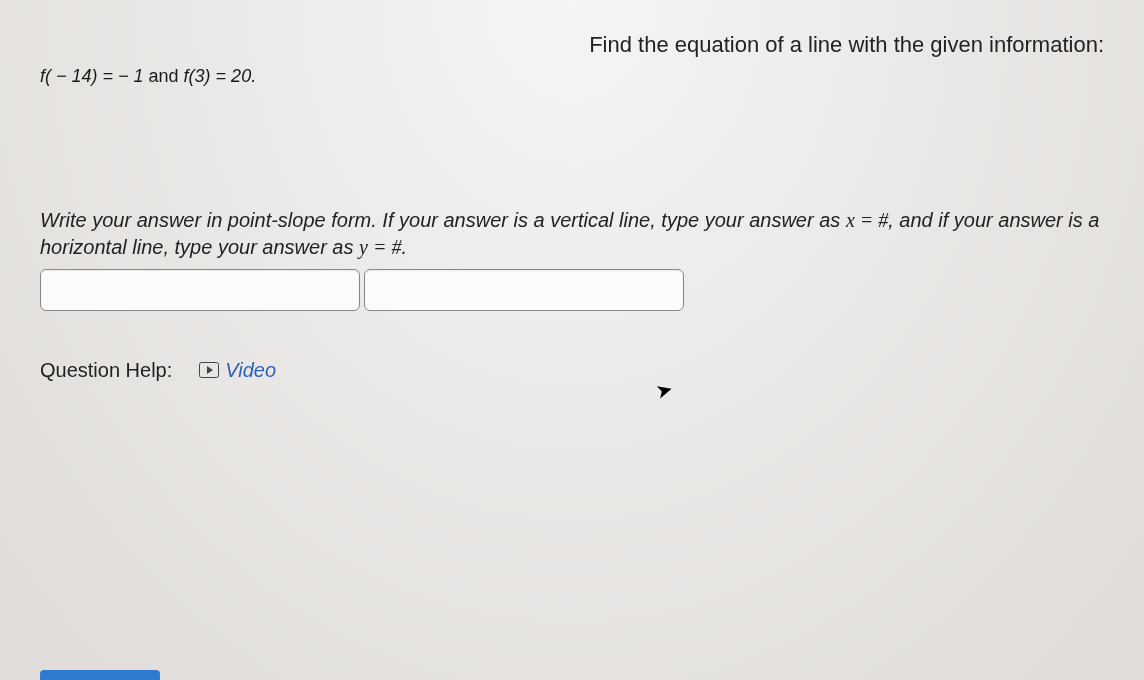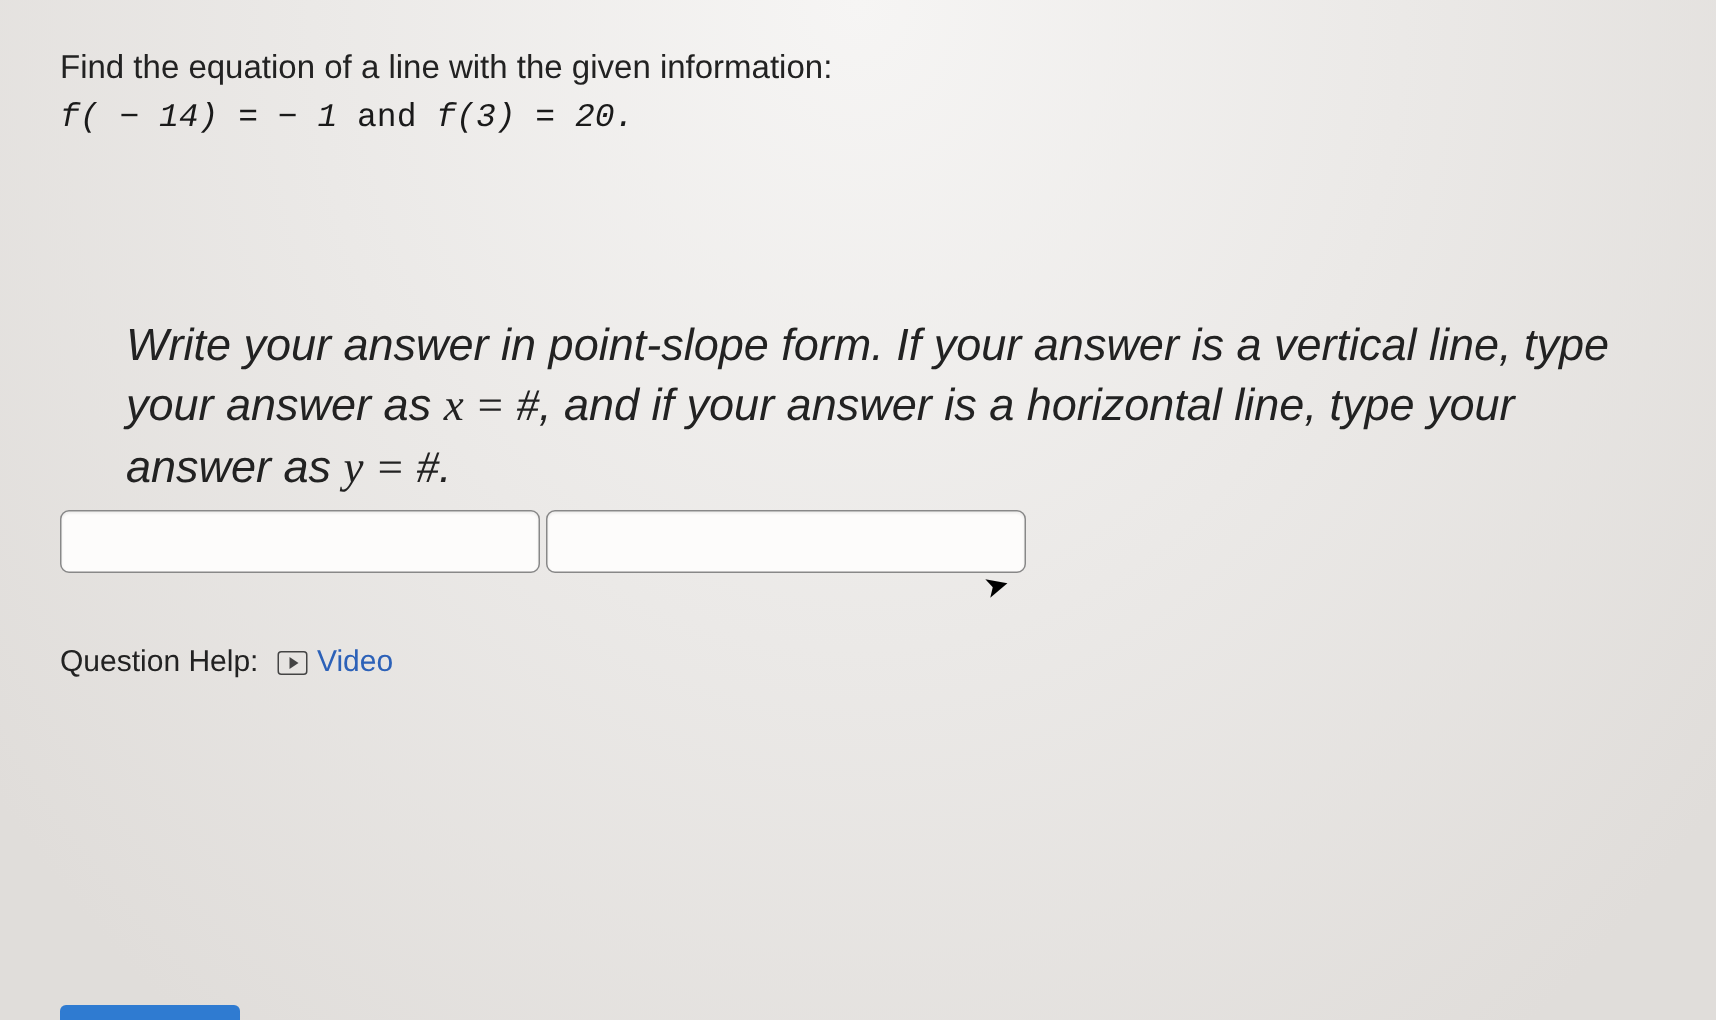--- a/index.html
+++ b/index.html
@@ -16,64 +16,65 @@
     .page {
       padding: 30px 40px 0 40px;
       background: radial-gradient(ellipse at center top, #f6f5f4 0%, #e0ddda 90%);
       min-height: 680px;
     }
     .question-text {
       font-size: 22px;
       line-height: 1.35;
       color: #222;
       margin-bottom: 6px;
+      text-align: right;
     }
     .math {
-      font-family: Liberation Mono, monospace;
-      font-size: 22px;
+      font-family: Liberation Sans, sans-serif;
+      font-size: 18px;
     }
     .math .fn { font-style: italic; }
     .instruction {
-      font-size: 30px;
+      font-size: 20px;
       font-style: italic;
       font-family: "Trebuchet MS", "Lucida Sans", sans-serif;
       line-height: 1.35;
       color: #222;
       margin-top: 120px;
       margin-bottom: 8px;
-      margin-left: 44px;
     }
     .instruction.second { margin-top: 130px; }
     .var { font-style: italic; font-family: Georgia, "Times New Roman", serif; }
     .answer-input {
       width: 320px;
       height: 42px;
       border: 1px solid #888;
       border-radius: 6px;
       background: #fdfcfb;
       font-size: 18px;
       padding: 0 10px;
       outline: none;
       box-shadow: inset 0 1px 2px rgba(0,0,0,0.08);
     }
     .help-row {
       margin-top: 48px;
       font-size: 20px;
       color: #222;
       display: flex;
       align-items: center;
-      gap: 13px;
+      gap: 27px;
     }
     .help-link {
       color: #2c61b8;
       cursor: pointer;
       display: inline-flex;
       align-items: center;
       gap: 6px;
       font-size: 20px;
+      font-style: italic;
     }
     .icon-box {
       display: inline-flex;
       align-items: center;
       justify-content: center;
       width: 20px;
       height: 16px;
       border: 1.6px solid #444;
       border-radius: 2.5px;
     }

